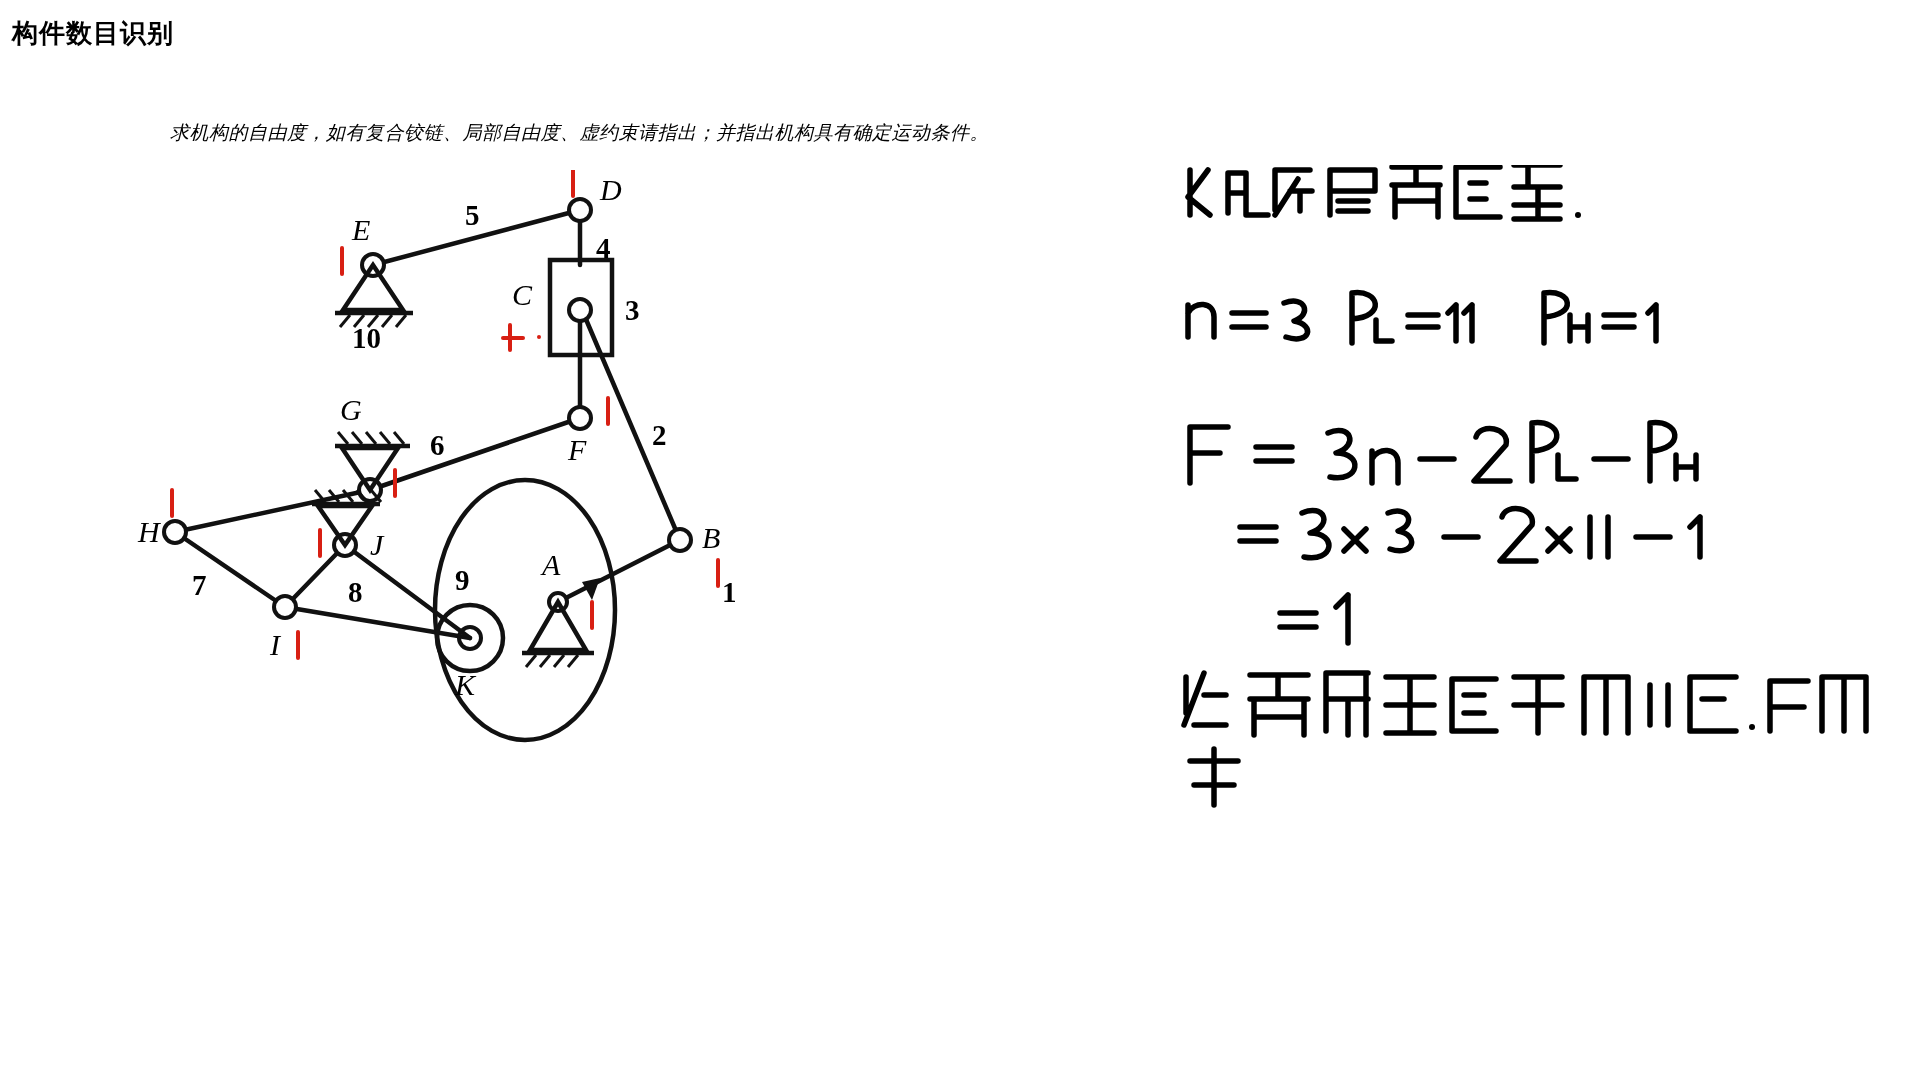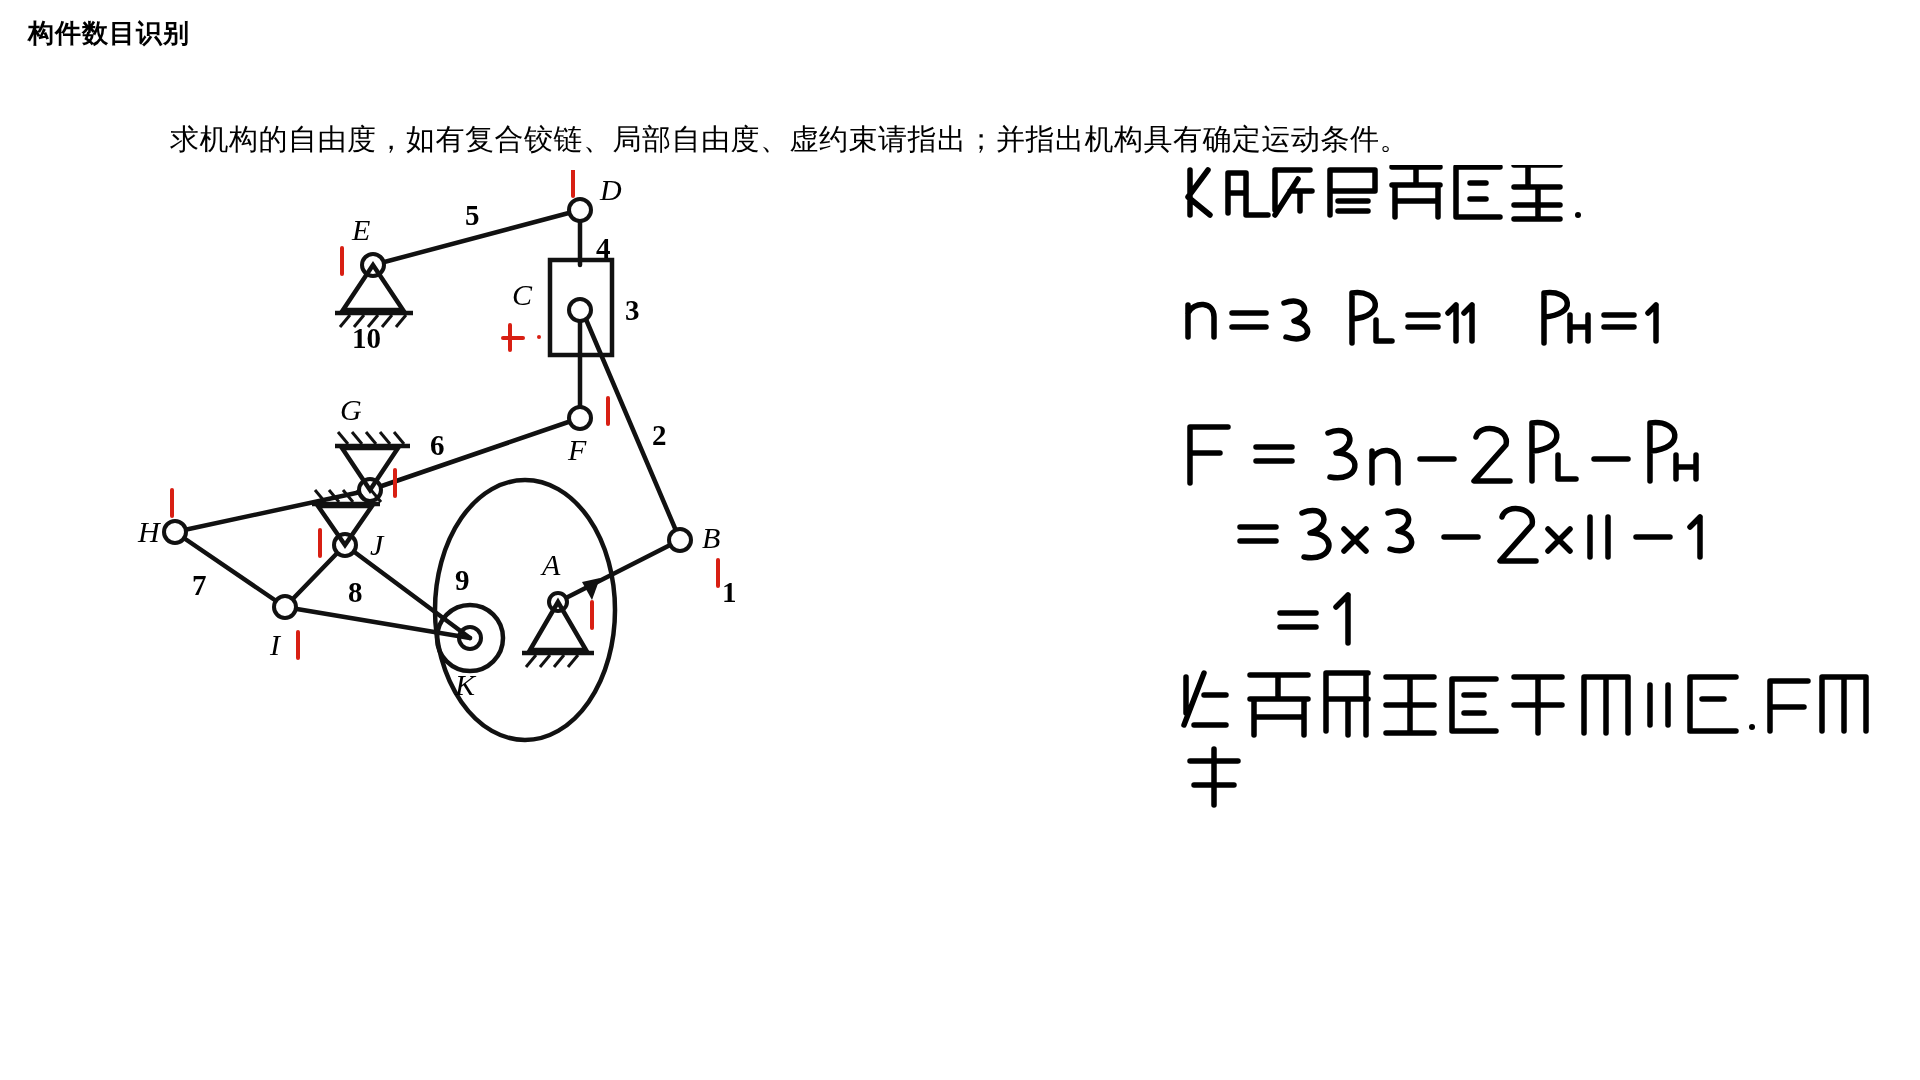--- a/index.html
+++ b/index.html
@@ -2,29 +2,30 @@
 <html><head>
 <meta charset="utf-8">
 <style>
   html,body{margin:0;padding:0;}
   body{
     width:1920px;height:1080px;background:#ffffff;
     font-family:"Liberation Serif", serif;
     position:relative;overflow:hidden;
   }
   #title{
-    position:absolute;left:28px;top:16px;
+    position:absolute;left:12px;top:16px;
     font-family:"Liberation Sans", sans-serif;
     font-weight:bold;font-size:26px;color:#000;
     letter-spacing:1px;
   }
   #prompt{
     position:absolute;left:170px;top:120px;
-    font-size:29px;color:#000;letter-spacing:0.5px;
+    font-size:19px;color:#000;letter-spacing:0.5px;
     font-family:"Liberation Serif", serif;
+    font-style:italic;
   }
   #diagram{
     position:absolute;left:130px;top:170px;width:830px;height:700px;
   }
   #hand{
     position:absolute;left:1180px;top:165px;width:700px;height:660px;
   }
   svg{display:block;}
   .lbl{font-family:"Liberation Serif", serif;font-style:italic;font-size:30px;fill:#000;}
   .num{font-family:"Liberation Serif", serif;font-weight:bold;font-size:29px;fill:#000;}

